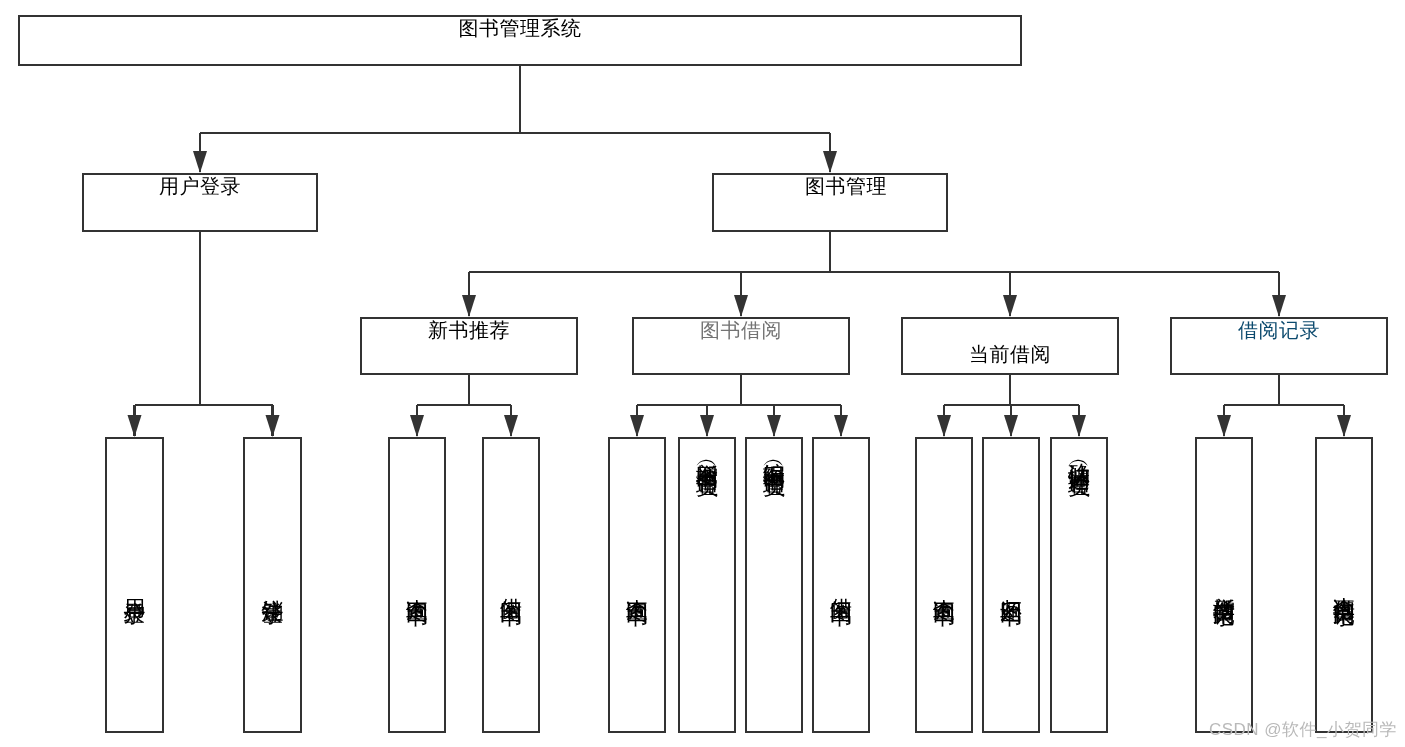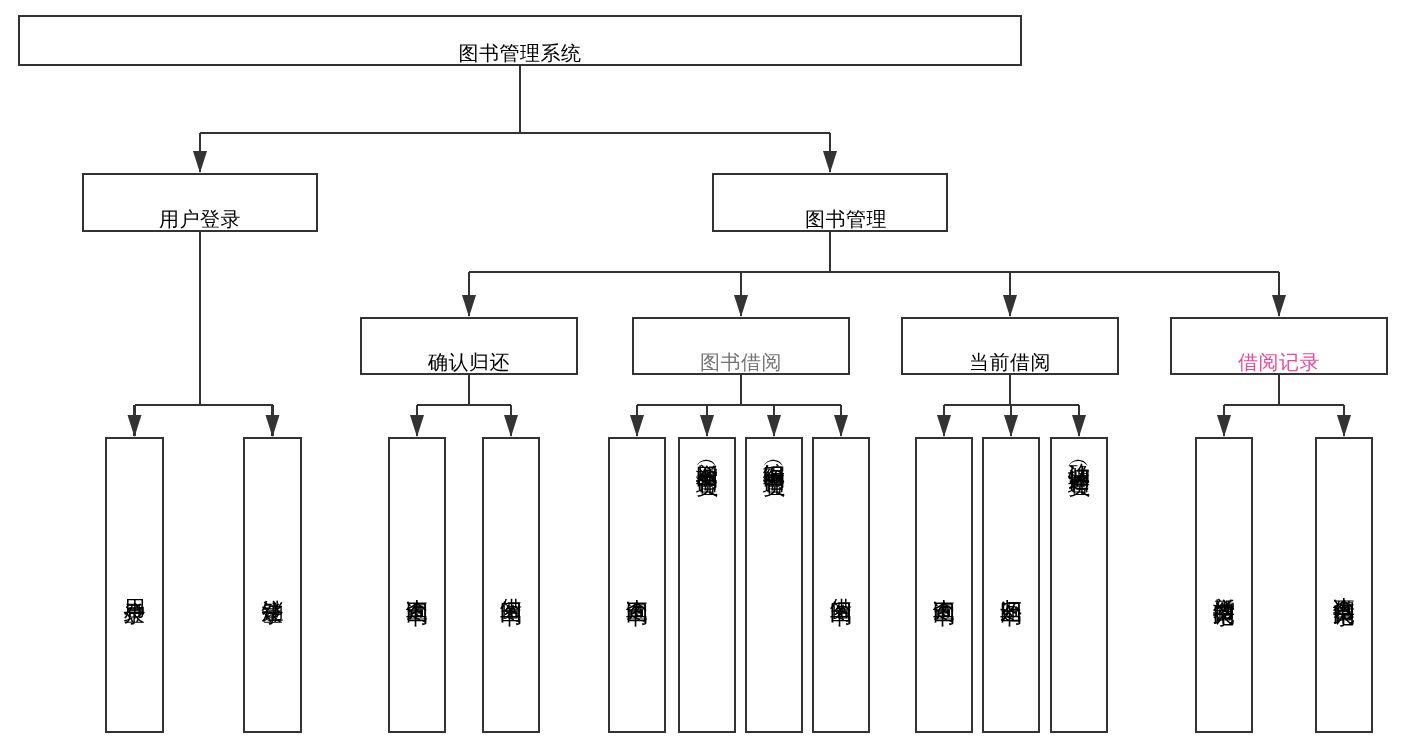--- a/index.html
+++ b/index.html
@@ -25,21 +25,21 @@
     width: 1405px;
     height: 747px;
     pointer-events: none;
   }
   .node {
     position: absolute;
     box-sizing: border-box;
     background: #ffffff;
     border: 2px solid #333333;
     display: flex;
-    align-items: flex-end;
+    align-items: flex-start;
     justify-content: center;
     color: #000000;
     z-index: 2;
   }
   .node .label {
     display: block;
     line-height: 1.12;
     letter-spacing: 0.5px;
     white-space: nowrap;
   }
@@ -141,30 +141,30 @@
       <div class="node h" style="left: 18px; top: 15px; width: 1004px; height: 51px; border-color: rgb(51, 51, 51); background: rgb(255, 255, 255);">
         <span class="label" style="color: rgb(0, 0, 0);">图书管理系统</span>
       </div>
       <div class="node h" style="left: 82px; top: 173px; width: 236px; height: 59px; border-color: rgb(51, 51, 51); background: rgb(255, 255, 255);">
         <span class="label" style="color: rgb(0, 0, 0);">用户登录</span>
       </div>
       <div class="node h" style="left: 712px; top: 173px; width: 236px; height: 59px; border-color: rgb(51, 51, 51); background: rgb(255, 255, 255); padding-left: 32px;">
         <span class="label" style="color: rgb(0, 0, 0);">图书管理</span>
       </div>
       <div class="node h" style="left: 360px; top: 317px; width: 218px; height: 58px; border-color: rgb(51, 51, 51); background: rgb(255, 255, 255);">
-        <span class="label" style="color: rgb(0, 0, 0);">确认归还</span>
+        <span class="label" style="color: rgb(0, 0, 0);">新书推荐</span>
       </div>
       <div class="node h" style="left: 632px; top: 317px; width: 218px; height: 58px; border-color: rgb(51, 51, 51); background: rgb(255, 255, 255);">
         <span class="label" style="color: #737373;">图书借阅</span>
       </div>
       <div class="node h" style="left: 901px; top: 317px; width: 218px; height: 58px; border-color: rgb(51, 51, 51); background: rgb(255, 255, 255);">
         <span class="label" style="color: rgb(0, 0, 0); margin-top: 24px;">当前借阅</span>
       </div>
       <div class="node h" style="left: 1170px; top: 317px; width: 218px; height: 58px; border-color: rgb(51, 51, 51); background: rgb(255, 255, 255);">
-        <span class="label" style="color: #ec4899; margin-top: 48px;">借阅记录</span>
+        <span class="label" style="color: #0c4a6e;">借阅记录</span>
       </div>
       <div class="node v center" style="left: 105px; top: 437px; width: 59px; height: 296px; border-color: rgb(51, 51, 51); background: rgb(255, 255, 255);">
         <span class="label" style="color: rgb(0, 0, 0);">用户登录</span>
       </div>
       <div class="node v center" style="left: 243px; top: 437px; width: 59px; height: 296px; border-color: rgb(51, 51, 51); background: rgb(255, 255, 255);">
         <span class="label" style="color: rgb(0, 0, 0);">注销登录</span>
       </div>
       <div class="node v center" style="left: 388px; top: 437px; width: 58px; height: 296px; border-color: rgb(51, 51, 51); background: rgb(255, 255, 255);">
         <span class="label" style="color: rgb(0, 0, 0);">查询图书</span>
       </div>
@@ -192,13 +192,14 @@
       <div class="node v top" style="left: 1050px; top: 437px; width: 58px; height: 296px; border-color: rgb(51, 51, 51); background: rgb(255, 255, 255);">
         <span class="label" style="color: rgb(0, 0, 0);">确认归还（管理员）</span>
       </div>
       <div class="node v center" style="left: 1195px; top: 437px; width: 58px; height: 296px; border-color: rgb(51, 51, 51); background: rgb(255, 255, 255);">
         <span class="label" style="color: rgb(0, 0, 0);">新增借阅记录</span>
       </div>
       <div class="node v center" style="left: 1315px; top: 437px; width: 58px; height: 296px; border-color: rgb(51, 51, 51); background: rgb(255, 255, 255);">
         <span class="label" style="color: rgb(0, 0, 0);">查询借阅记录</span>
       </div>
     </div>
+  <div id="watermark">CSDN @软件_小贺同学</div>
 </div>
 
 </body></html>

